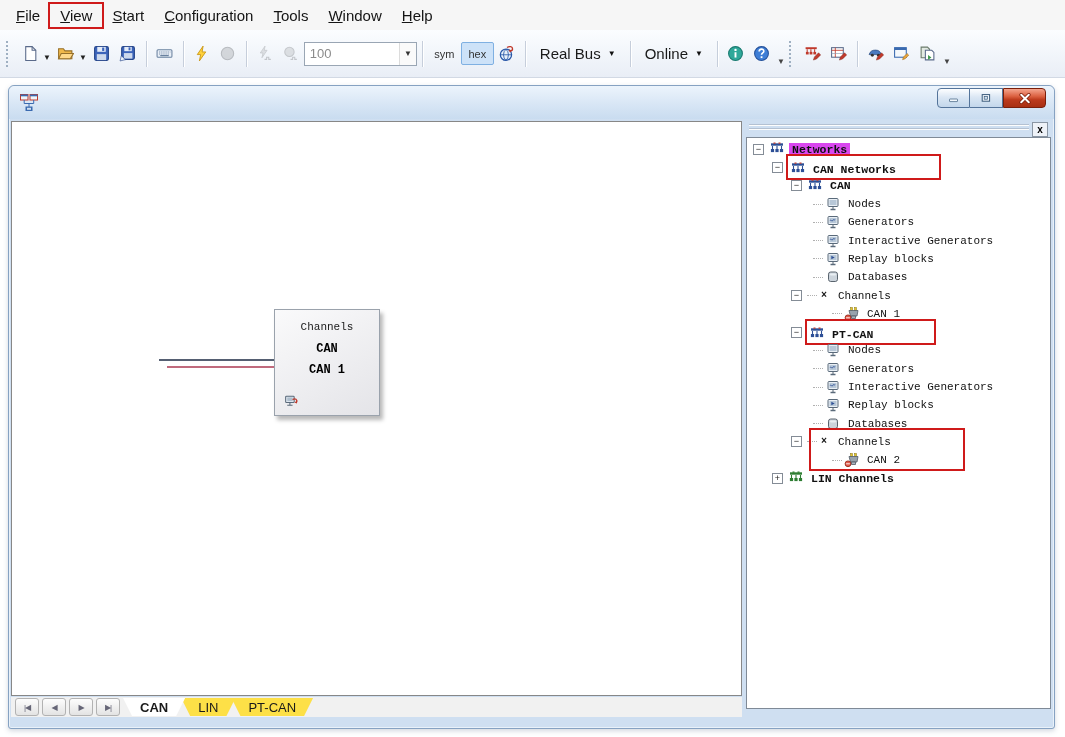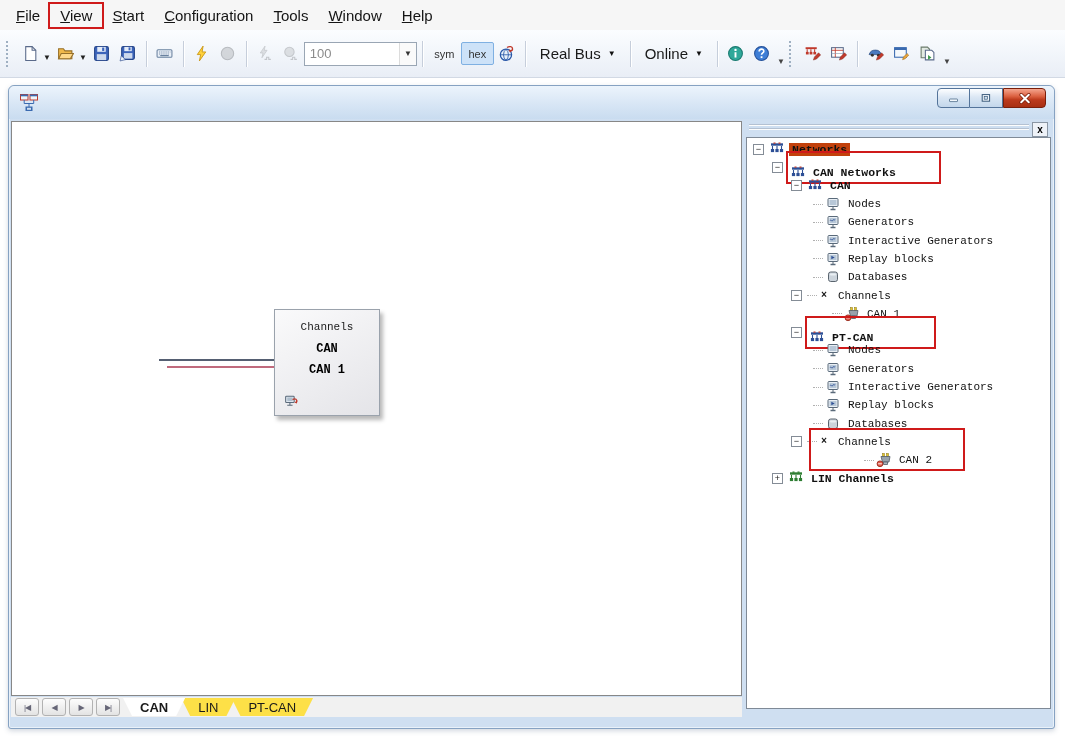--- a/index.html
+++ b/index.html
@@ -83,29 +83,29 @@
   .rightpanel{flex:1;display:flex;flex-direction:column;margin-bottom:8px;min-height:0;min-width:0;}
   .panelhead{height:13px;position:relative;margin:1px 2px 2px 2px;flex:none;}
   .gripline{height:1px;background:#b4c1d2;border-bottom:1px solid #fdfdfd;margin:2px 20px 1px 1px;}
   .panelx{position:absolute;right:1px;top:0;width:14px;height:13px;border:1px solid #8a96a4;background:#eef2f8;
       font-weight:bold;font-size:10px;line-height:10px;display:flex;align-items:center;justify-content:center;color:#000;}
   .treebox{flex:1;background:#fff;border:1px solid #7f8a97;position:relative;overflow:hidden;padding-top:2px;min-height:0;}
   .trow{height:18.3px;display:flex;align-items:center;font-family:"Liberation Mono",monospace;
       font-size:11px;color:#101010;white-space:pre;}
   .trow .lbl{padding:0 3px;}
   .trow.boldrow{font-size:11.5px;font-weight:bold;}
-  .trow .lbl.selected{background:#c2410c;}
+  .trow .lbl.selected{background:#d946ef;}
   .exp{width:11px;height:11px;border:1px solid #848c96;background:#fff;color:#222;
       font:9px/9px "Liberation Sans",sans-serif;display:flex;align-items:center;justify-content:center;
       margin-right:5px;flex:none;box-sizing:border-box;}
   .stub{width:10px;border-top:1px dotted #b0b0b0;margin-right:2px;flex:none;}
   .ticon{width:16px;height:16px;margin-right:4px;flex:none;}
   .ticon svg{width:16px;height:16px;display:block;}
   .xm{width:10px;margin-right:6px;font-weight:bold;font-size:10px;color:#111;flex:none;text-align:center;}
-  .hl-wrap{display:inline-flex;align-items:center;outline:2px solid #cf1a1a;padding:12px 0 1px 2px;justify-content:flex-end;}
+  .hl-wrap{display:inline-flex;align-items:center;outline:2px solid #cf1a1a;padding:5px 0 1px 2px;justify-content:flex-end;}
   .tree-annot{position:absolute;border:2px solid #cf1a1a;pointer-events:none;}
   .watermark{position:absolute;right:8px;bottom:1px;font-size:21px;color:#d3d3d3;letter-spacing:2px;
       text-shadow:1px 1px 1px #ffffff,-1px -1px 0 #ececec;font-family:"DejaVu Sans",sans-serif;}
 </style>
 </head>
 <body>
 
 <div id="app">
 
   <div class="menubar" id="menubar">
@@ -482,21 +482,21 @@
                     <rect x="4.5" y="4" width="7" height="5" fill="#b7c7d7"></rect>
                     <path d="M8 10.5V13" stroke="#5a6a7a"></path>
                     <path d="M5.5 13.5h5" stroke="#5a6a7a" stroke-width="1.5"></path>
                     <path d="M6.3 4.7l3.4 1.8-3.4 1.8z" fill="#2d4f96"></path>
                   </svg></span></span><span class="lbl">Replay blocks</span></div>
             <div class="trow" style="padding-left: 66px;"><span class="stub"></span><span class="ticon"><span style="display: flex;"><svg viewBox="0 0 16 16">
                     <rect x="3.5" y="3" width="9" height="9.5" rx="2.2" fill="#ccd4dc" stroke="#5a646e"></rect>
                     <rect x="5" y="4.6" width="6" height="2" rx="1" fill="#e9eff3"></rect>
                   </svg></span></span><span class="lbl">Databases</span></div>
             <div class="trow" style="padding-left: 44px;"><span class="exp">−</span><span class="stub"></span><span class="xm">×</span><span class="lbl">Channels</span></div>
-            <div class="trow" style="padding-left: 85px; margin-left: 32px;"><span class="stub"></span><span class="ticon"><span style="display: flex;"><svg viewBox="0 0 16 16">
+            <div class="trow" style="padding-left: 85px;"><span class="stub"></span><span class="ticon"><span style="display: flex;"><svg viewBox="0 0 16 16">
                     <rect x="6.5" y="1.5" width="2" height="3" fill="#e0c42c" stroke="#8a7410" stroke-width=".5"></rect>
                     <rect x="10.5" y="1.5" width="2" height="3" fill="#e0c42c" stroke="#8a7410" stroke-width=".5"></rect>
                     <path d="M5 4.5h9l-1 5.5H6.5z" fill="#98a2ac" stroke="#525a64" stroke-width=".8"></path>
                     <path d="M7.5 10h4v2.5h-4z" fill="#aab4be" stroke="#525a64" stroke-width=".8"></path>
                     <circle cx="4" cy="11.8" r="2.9" fill="#e05a4a" stroke="#8e2012" stroke-width=".8"></circle>
                     <path d="M2.1 11.8h3.8" stroke="#fff" stroke-width=".9"></path>
                   </svg></span></span><span class="lbl">CAN 2</span></div>
             <div class="trow boldrow" style="padding-left: 25px;"><span class="exp">+</span><span class="ticon"><span style="display: flex;"><svg viewBox="0 0 16 16">
                     <path d="M2 3.5h12" stroke="#2e7d32" stroke-width="2.4"></path>
                     <path d="M4.5 2.1h2M9.5 2.1h2" stroke="#2e7d32" stroke-width="1.3"></path>

